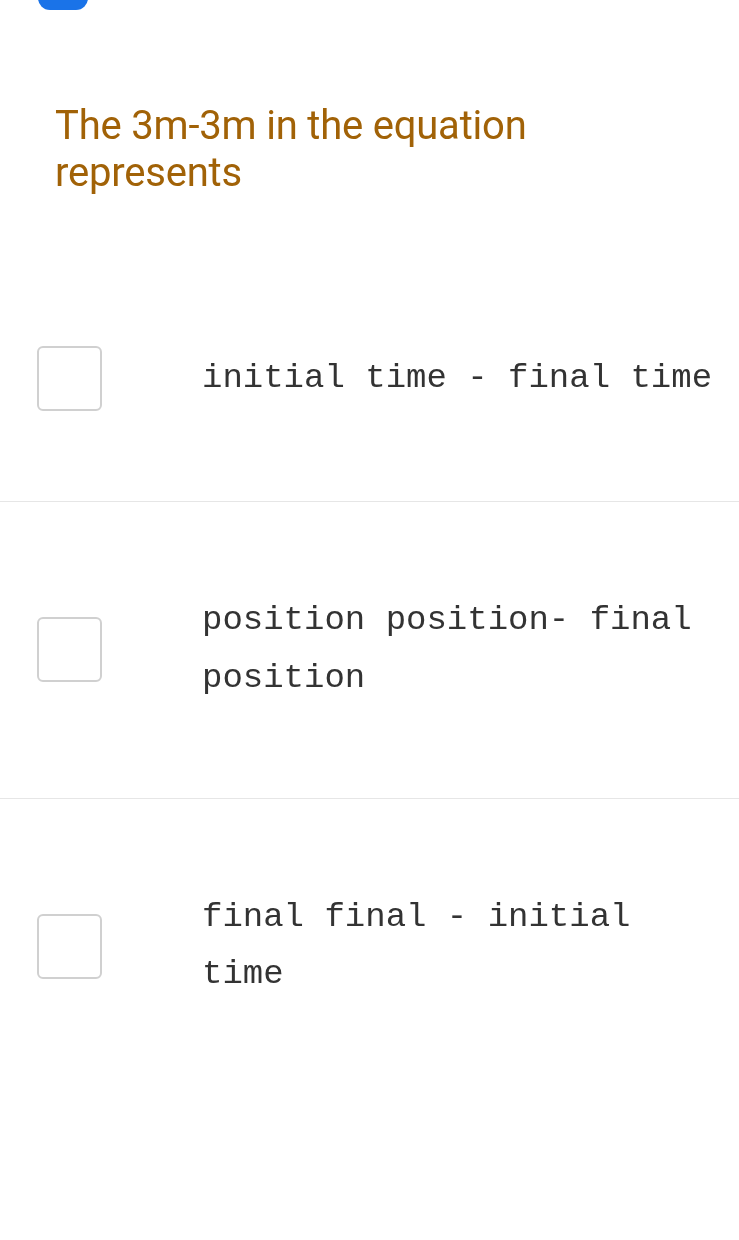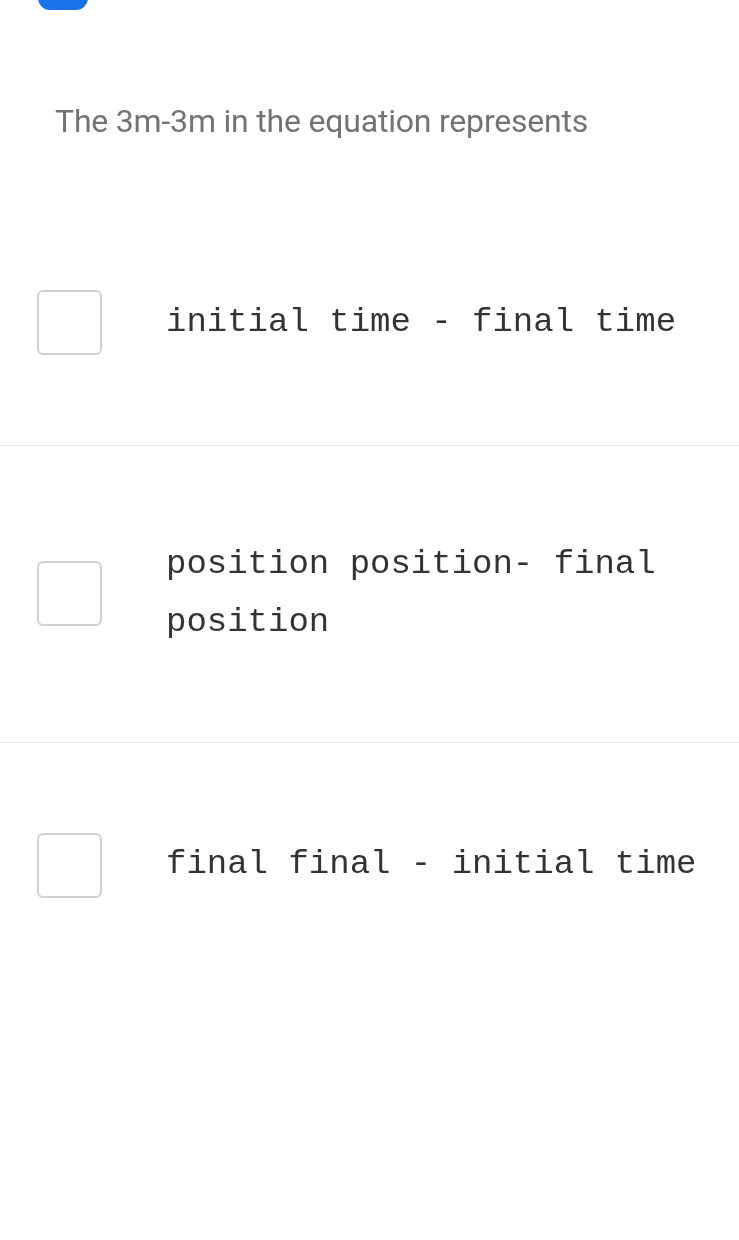--- a/index.html
+++ b/index.html
@@ -20,22 +20,22 @@
     width: 50px;
     height: 12px;
     background: #1a73e8;
     border-bottom-left-radius: 25px;
     border-bottom-right-radius: 25px;
     margin-left: 38px;
     position: relative;
     top: -2px;
   }
   .question-text {
-    font-size: 32px;
-    color: #737373;
+    font-size: 40px;
+    color: #a16207;
     padding: 90px 38px 0 55px;
     font-weight: 400;
     letter-spacing: -0.2px;
   }
   .options {
     margin-top: 110px;
   }
   .option-row {
     display: flex;
     align-items: center;
@@ -57,21 +57,21 @@
     border-radius: 6px;
     margin-left: 37px;
     flex: none;
     background: #ffffff;
     cursor: pointer;
   }
   .option-label {
     font-family: "Courier New", Courier, monospace;
     font-size: 34px;
     color: #333333;
-    margin-left: 64px;
+    margin-left: 100px;
     flex: 1;
     line-height: 1.7;
     padding-right: 10px;
     letter-spacing: 0px;
   }
 </style>
 </head>
 <body>
 
 <div class="container">

